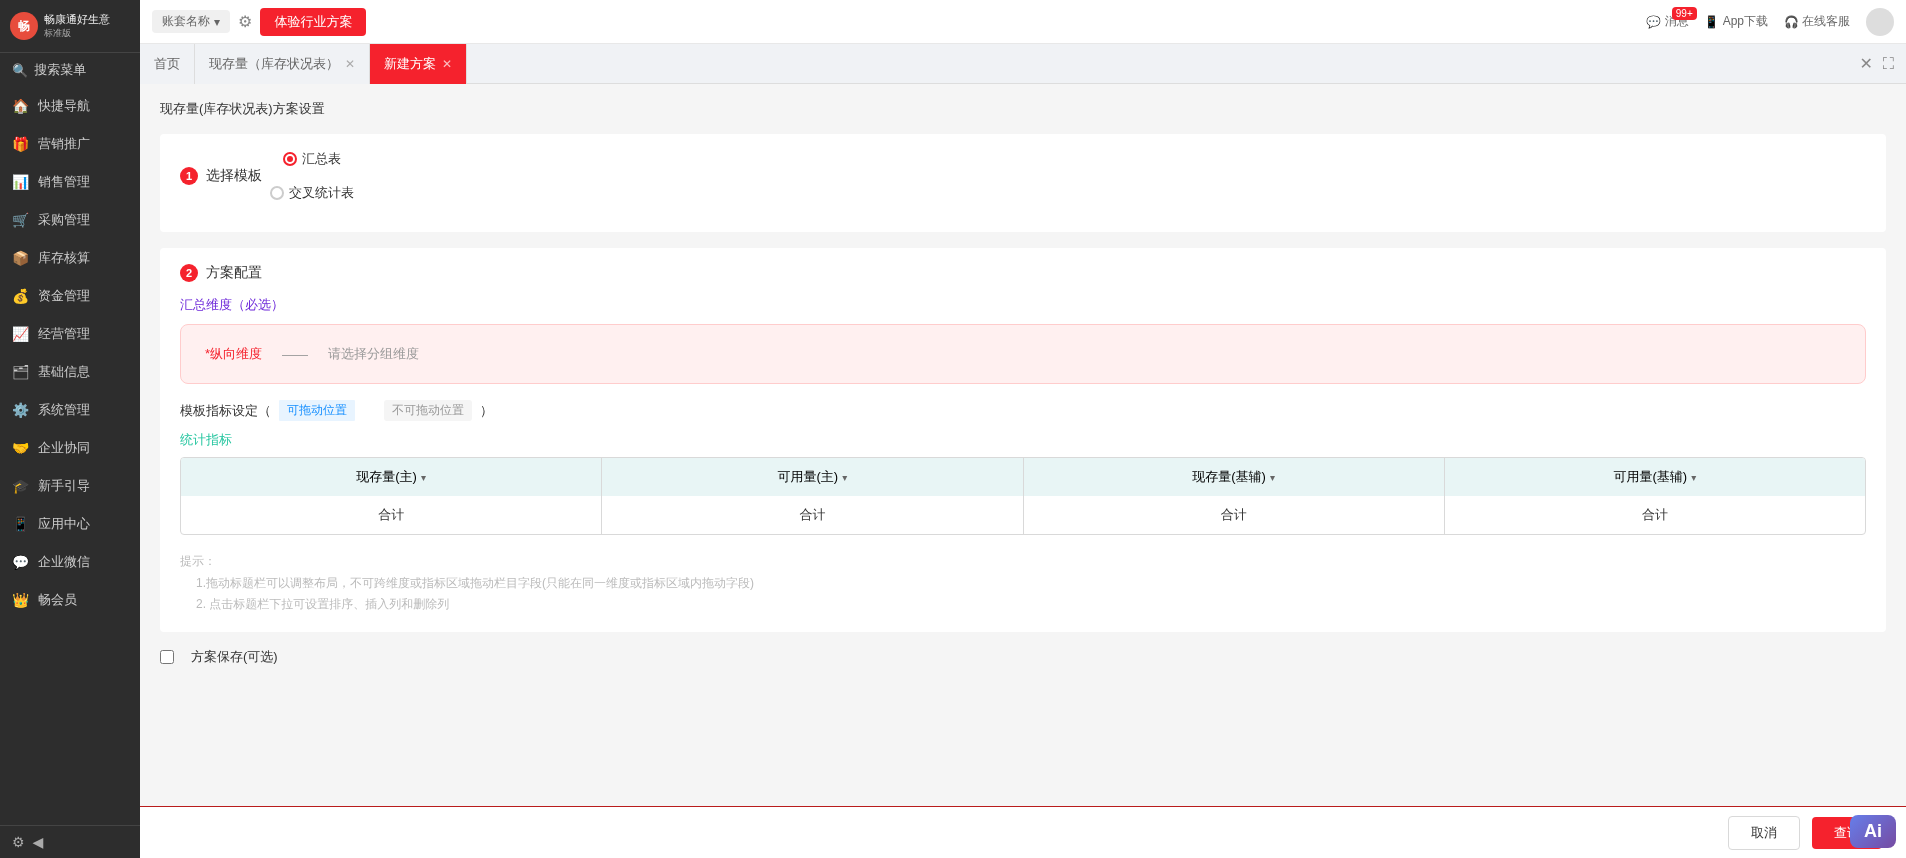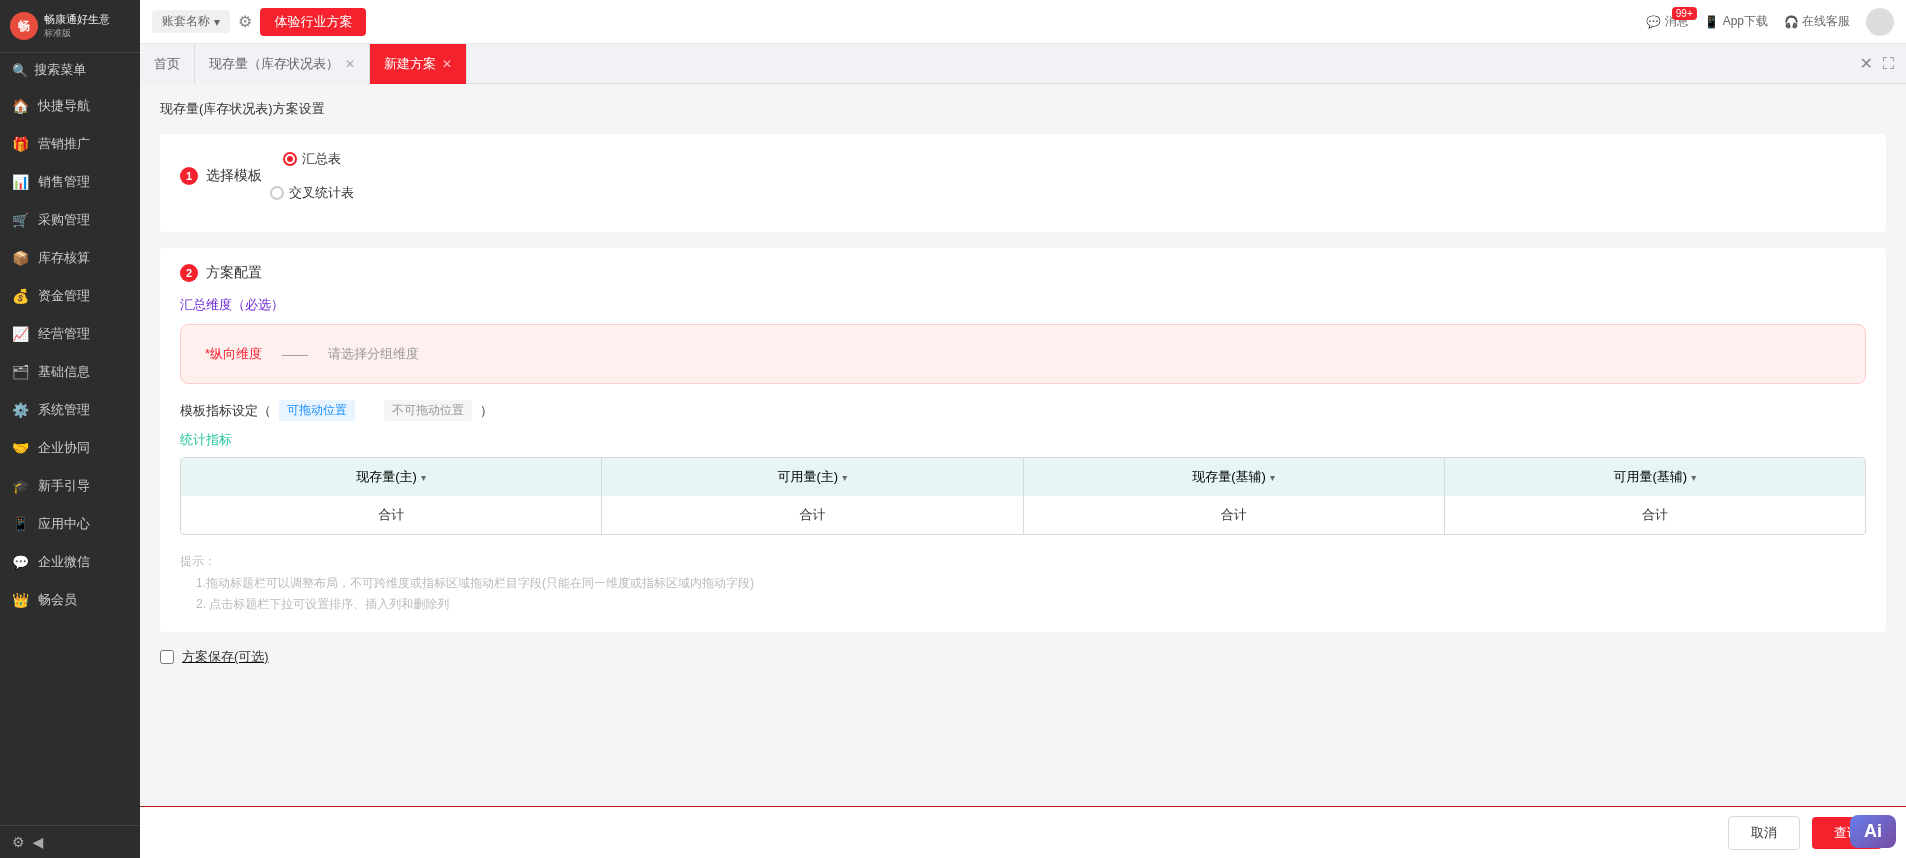--- a/index.html
+++ b/index.html
@@ -194,21 +194,21 @@
       border-right: 1px solid #d9d9d9;
     }
     .stats-cell:last-child { border-right: none; }
 
     
     .tips { font-size: 12px; color: #bbb; margin-top: 12px; line-height: 1.8; }
     .tips-title { font-size: 12px; color: #bbb; }
     .tip-item { padding-left: 16px; }
 
     
-    .save-section { display: flex; align-items: center; gap: 8px; text-decoration: underline; }
+    .save-section { display: flex; align-items: center; gap: 17px; }
     .save-checkbox { width: 14px; height: 14px; cursor: pointer; }
     .save-label { font-size: 13px; color: #333; }
 
     
     .footer-bar {
       height: 52px; background: #fff;
       display: flex; align-items: center; justify-content: flex-end;
       padding: 0 24px; gap: 12px;
       border-top: 1px solid #b91c1c;
     }

